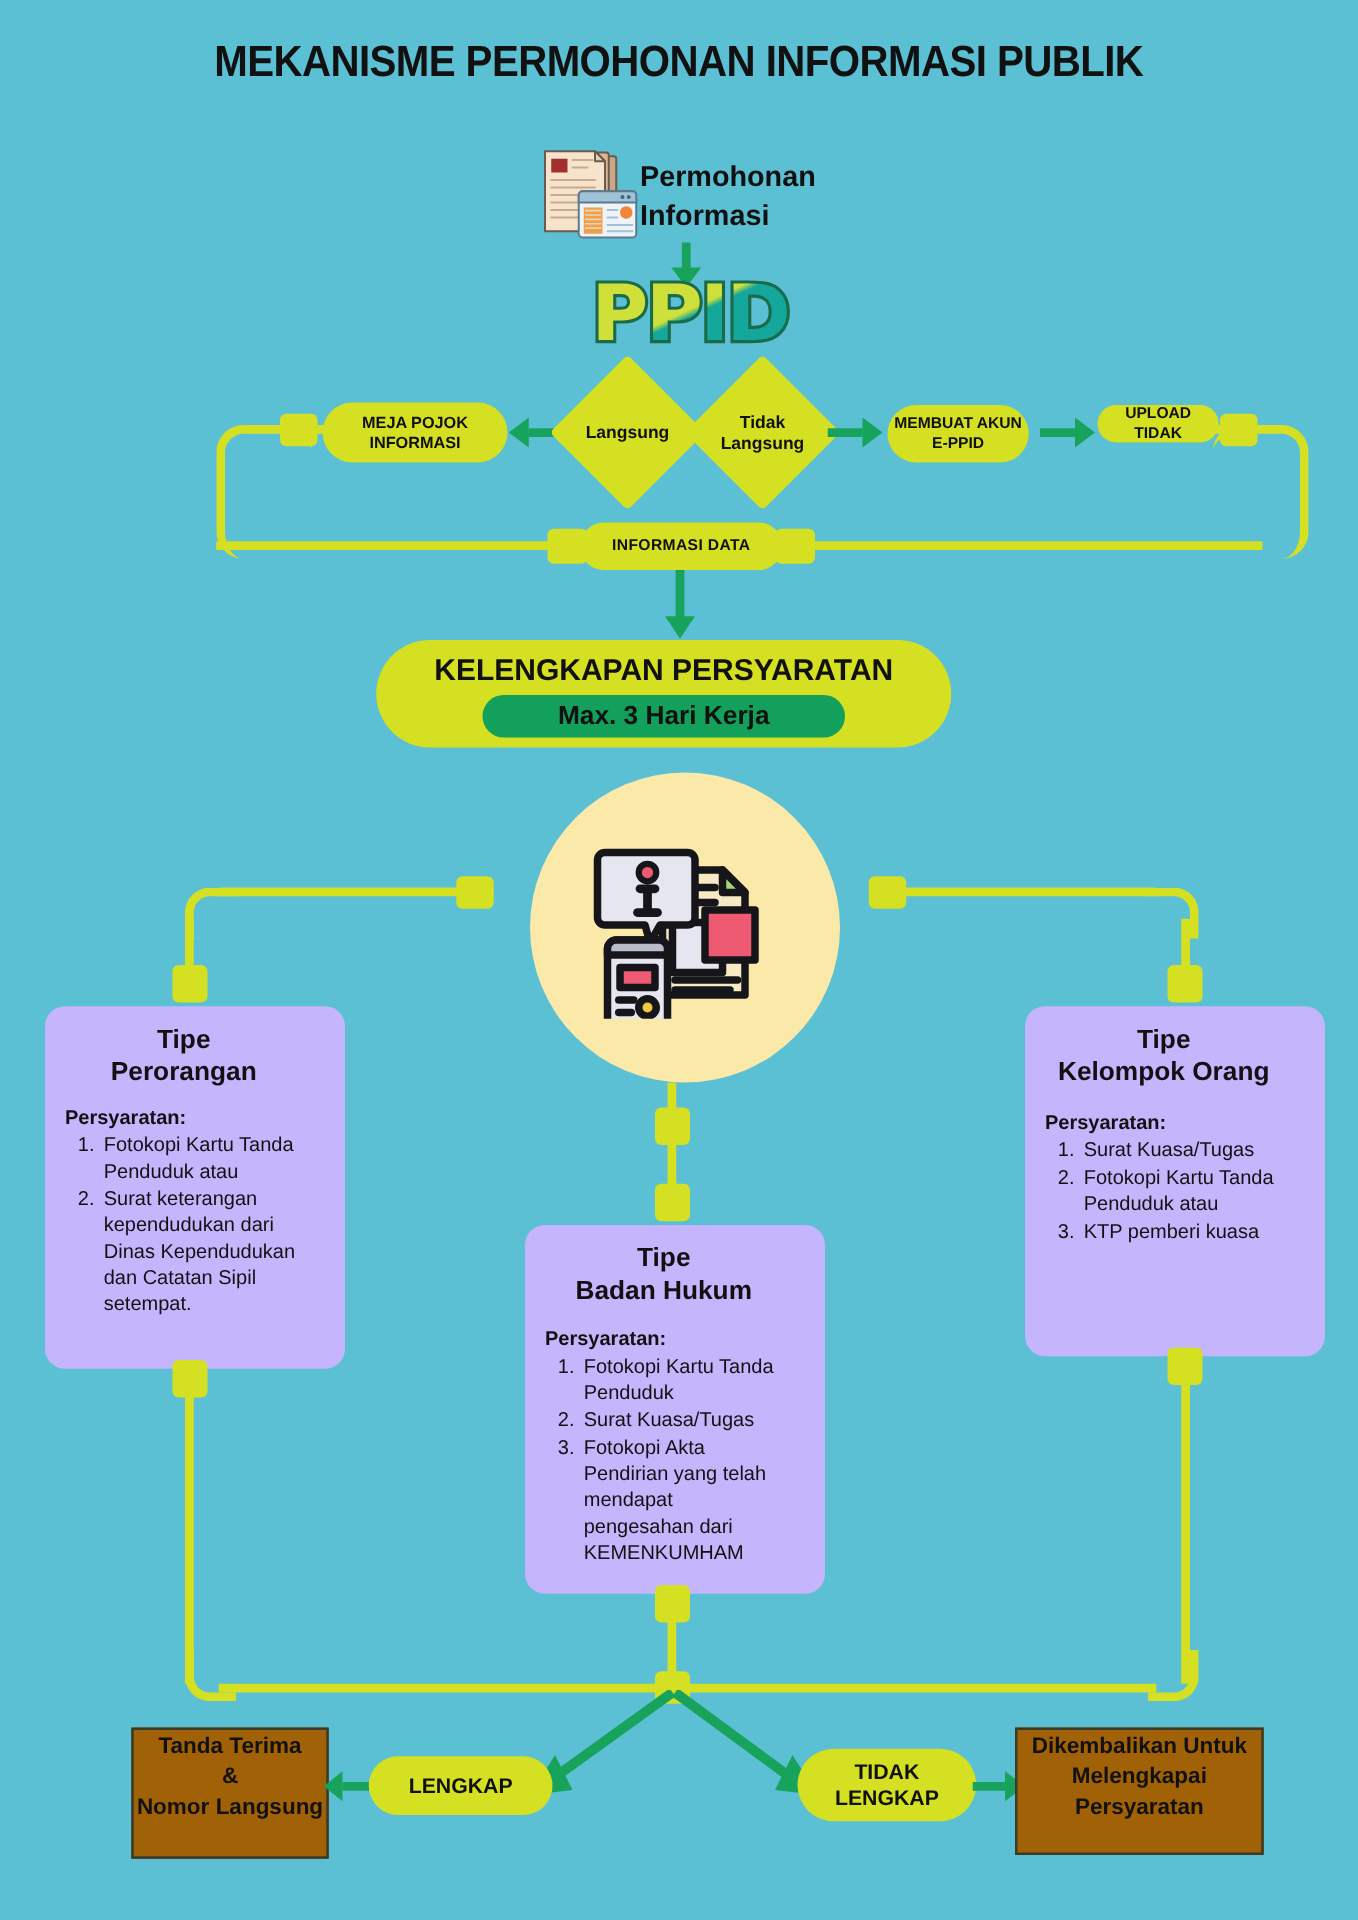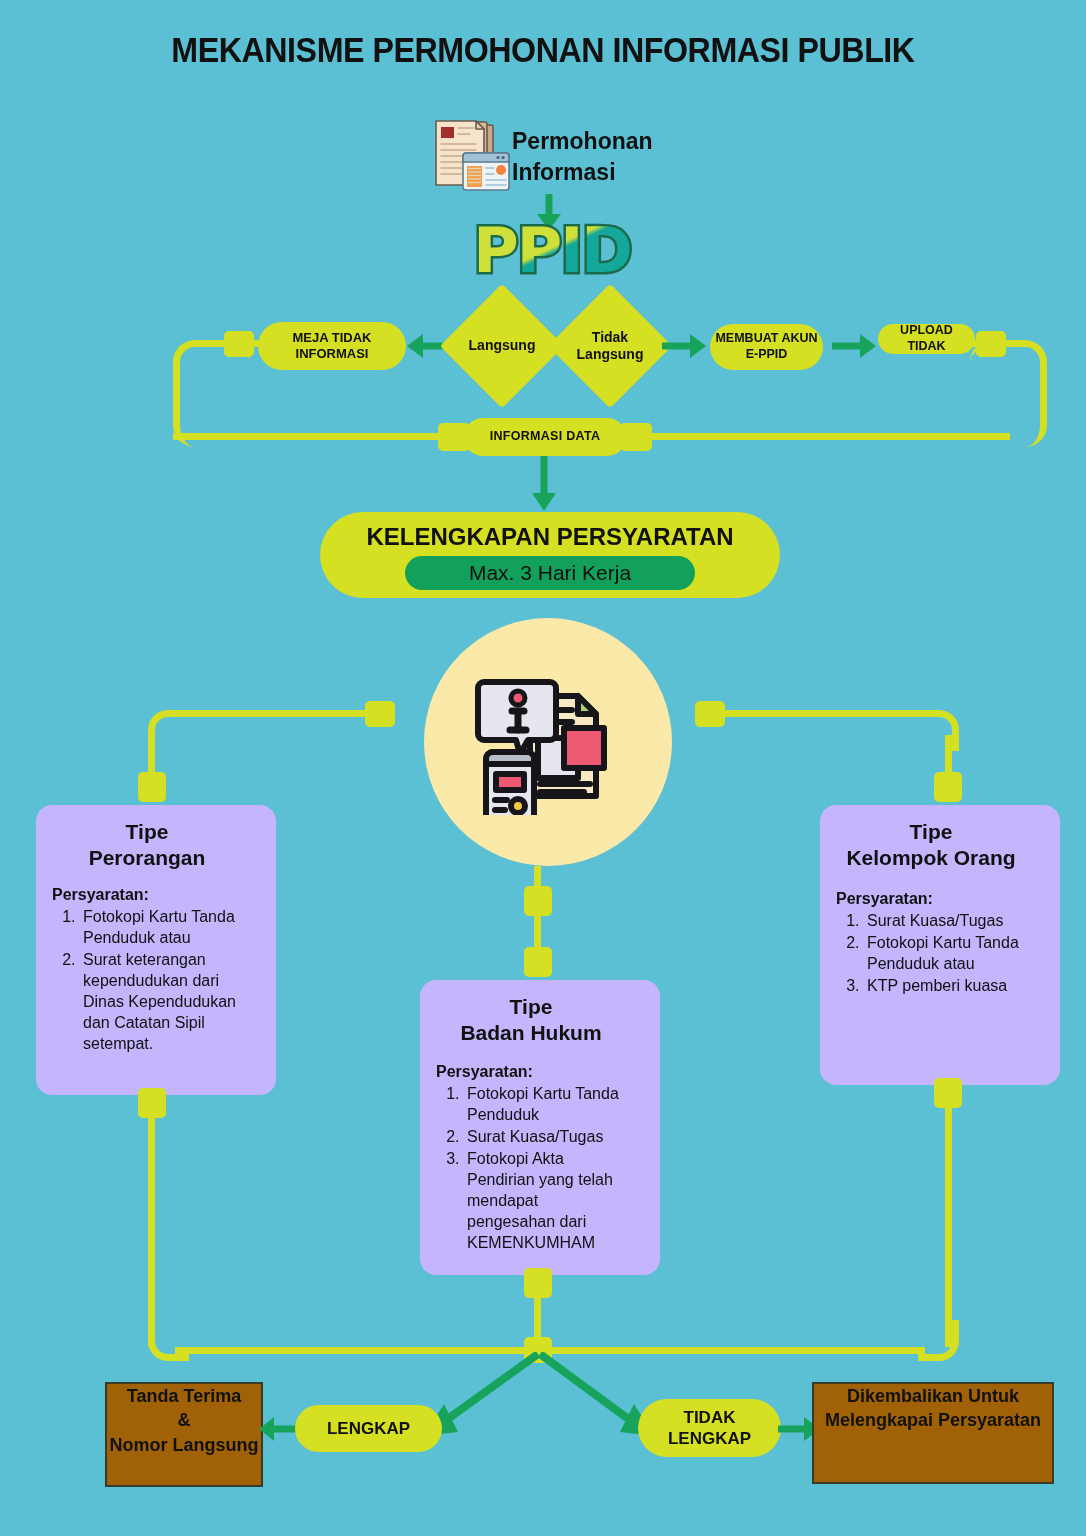--- a/index.html
+++ b/index.html
@@ -76,33 +76,33 @@
 
   
   .ln{position:absolute;background:#d4e021;}
   .node{position:absolute;background:#d4e021;border-radius:5px;}
 
   
   .elbow{position:absolute;border:7px solid #d4e021;border-radius:22px;}
 
   
   #kelengkapan{
-    left:320px; top:512px; width:460px; height:86px;
+    left:301px; top:512px; width:460px; height:86px;
     background:#d4e021;
     border-radius:46px;
   }
   #kelengkapan-title{
     position:absolute;left:0;top:11px;width:460px;text-align:center;
     font-size:24px;font-weight:bold;color:#111;
   }
   #kelengkapan-badge{
     position:absolute;left:85px;top:44px;width:290px;height:34px;
     background:#12a05a;border-radius:18px;
     display:flex;align-items:center;justify-content:center;
-    font-size:21px;font-weight:normal;color:#111;
+    font-size:21px;font-weight:bold;color:#111;
   }
 
   
   #center-circle{
     left:424px; top:618px; width:248px; height:248px;
     background:#fae9a8; border-radius:50%;
   }
   #center-icon{ left:472px; top:660px; width:155px; height:155px; }
 
   
@@ -134,21 +134,21 @@
   .result-box{
     position:absolute;
     background:#a16207;
     border:2px solid #3a3a28;
     box-sizing:border-box;
     display:flex;justify-content:center;
     text-align:center;
     font-size:18px;font-weight:bold;color:#111;line-height:1.35;
   }
   #box-tanda-terima{ left:105px; top:1382px; width:158px; height:105px;}
-  #box-dikembalikan{ left:812px; top:1382px; width:242px; height:102px;}
+  #box-dikembalikan{ left:812px; top:1382px; width:199px; height:102px;}
 
   #pill-lengkap{ left:295px; top:1405px; width:147px; height:47px; font-size:17px;}
   #pill-tidak-lengkap{ left:638px; top:1399px; width:143px; height:58px; font-size:17px;}
 </style>
 </head>
 <body>
 
 <div id="stage">
 
   <div class="abs" id="page-title">MEKANISME PERMOHONAN INFORMASI PUBLIK</div>
@@ -223,21 +223,21 @@
   <div class="node" style="left:224px;top:331px;width:30px;height:26px;"></div>
 
   <div class="abs elbow" style="left:970px;top:340px;width:70px;height:100px;
        border-left:none;border-top-color:#d4e021;border-bottom:none;"></div>
   <div class="ln" style="left:955px;top:340px;width:40px;height:7px;"></div>
   <div class="ln" style="left:600px;top:433px;width:410px;height:7px;"></div>
   <div class="node" style="left:976px;top:331px;width:30px;height:26px;"></div>
 
   <div class="pill" id="pill-meja" style="left:258px;top:322px;width:148px;height:48px;font-size:13px;">
     <div>
-      <span>MEJA TIDAK</span><br>
+      <span>MEJA POJOK</span><br>
       <span>INFORMASI</span>
     </div>
   </div>
 
   <svg class="abs" style="left:405px;top:330px;width:48px;height:32px;">
     <path d="M46 16 H18" stroke="#17a35c" stroke-width="7" fill="none"></path>
     <path d="M18 4 L2 16 L18 28 Z" fill="#17a35c"></path>
   </svg>
 
   <div class="diamond" style="left:458px;top:302px;width:88px;height:88px;border-radius:4px;"></div>

